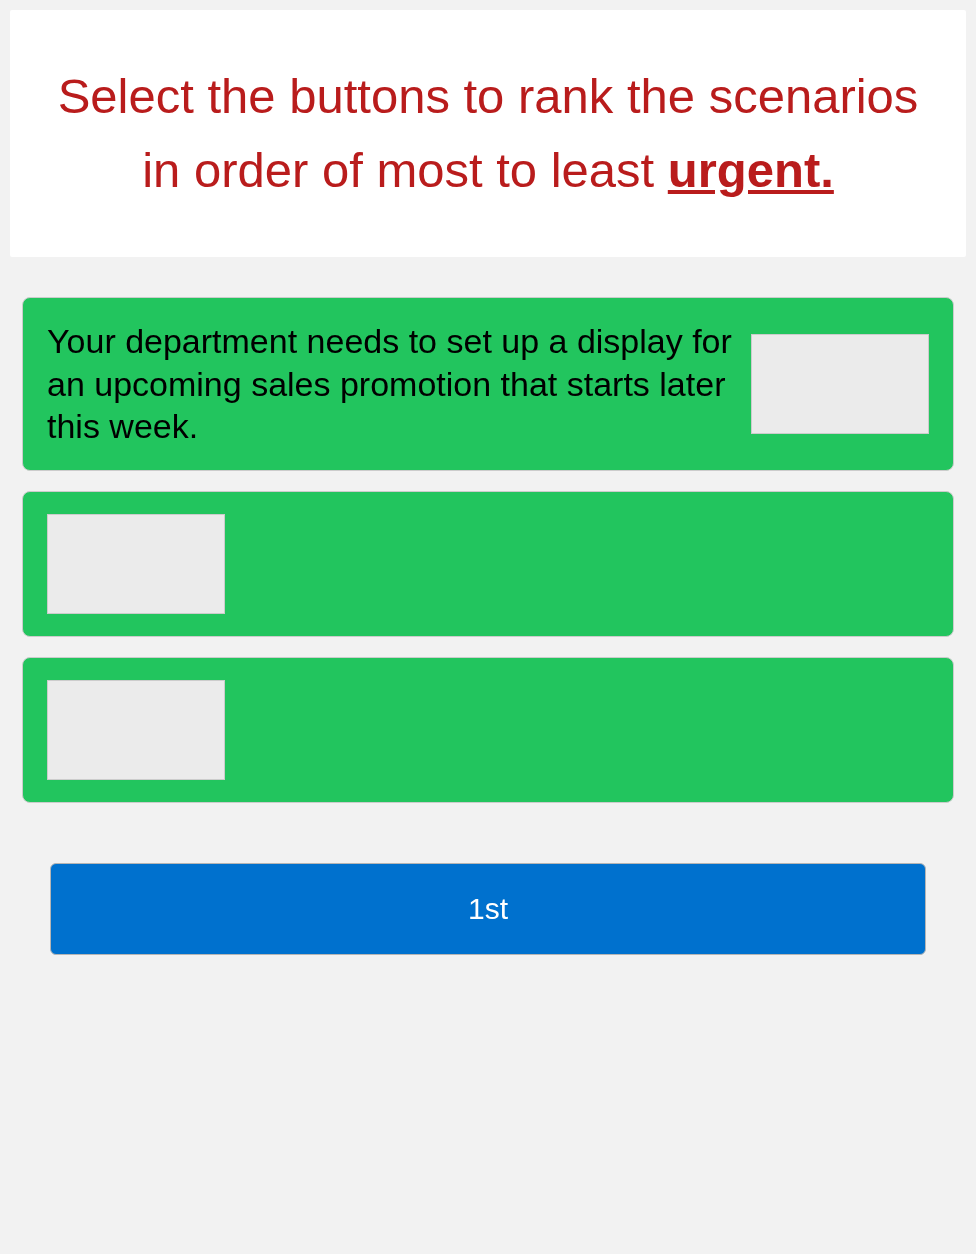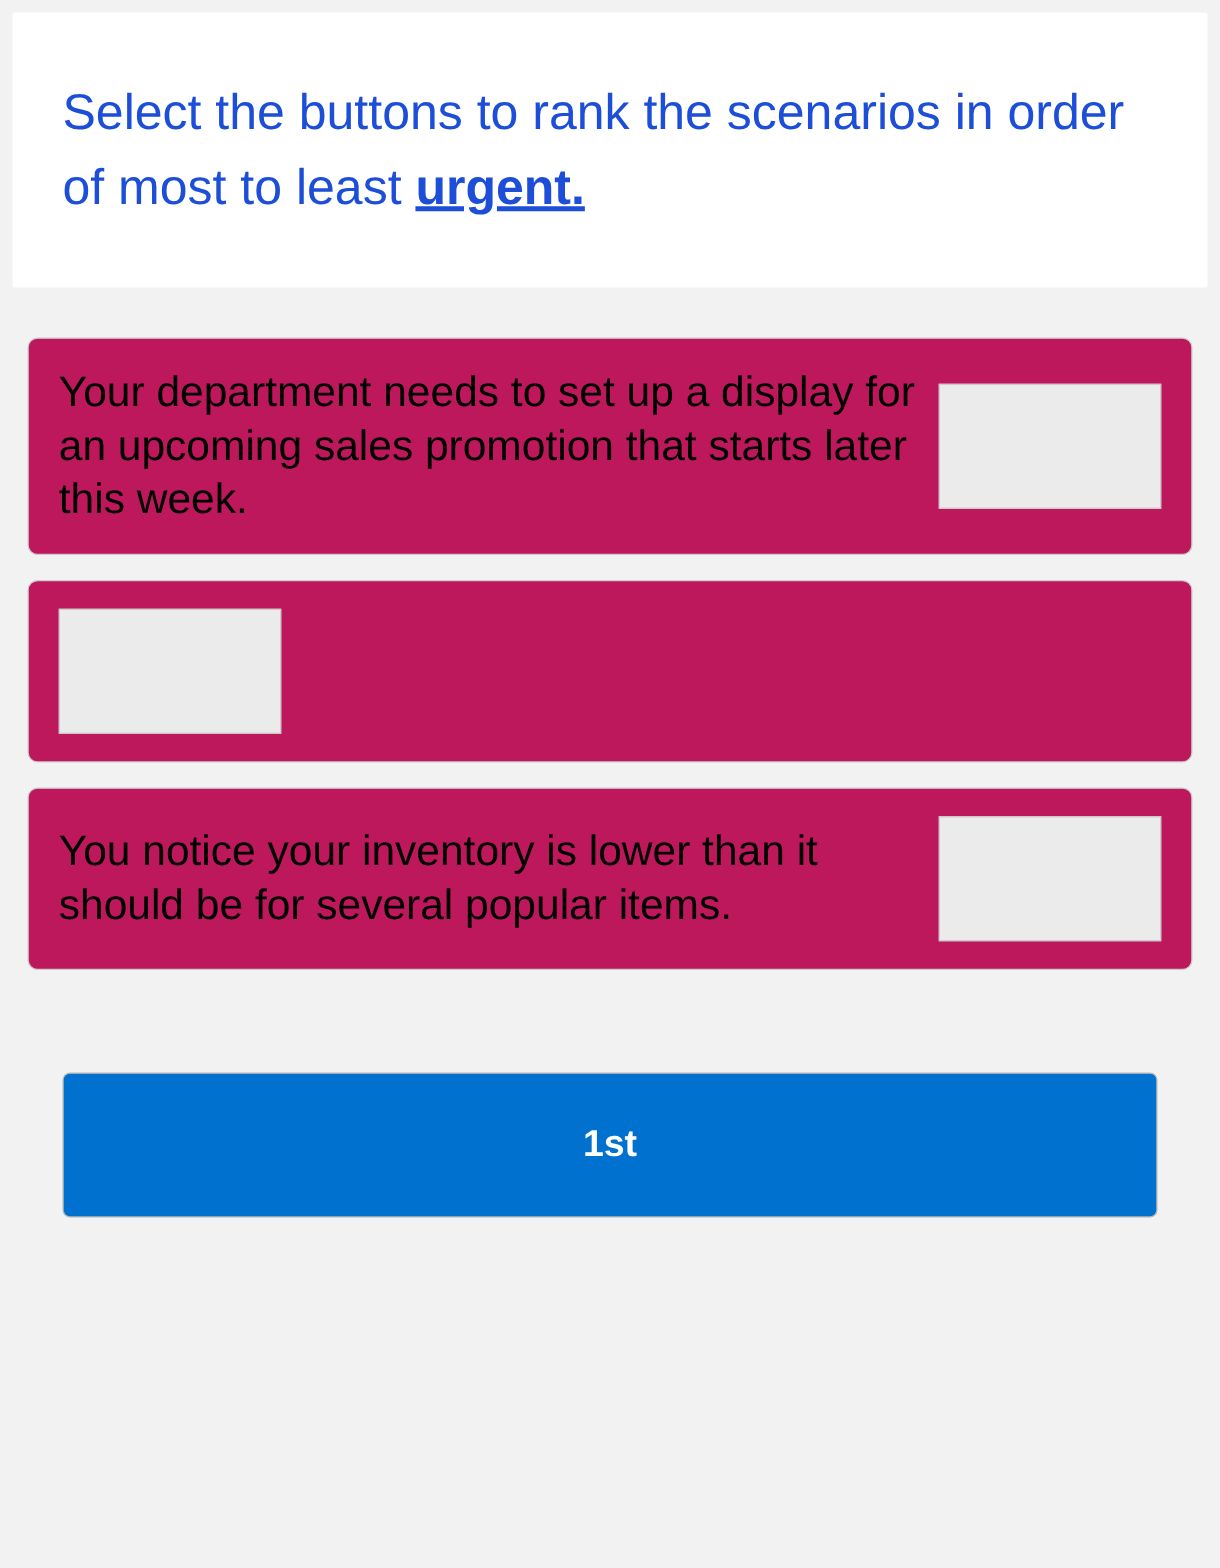--- a/index.html
+++ b/index.html
@@ -14,34 +14,34 @@
       height: 1254px;
       padding: 10px;
     }
     .prompt-card {
       background-color: #ffffff;
       padding: 50px 40px;
       margin-bottom: 40px;
       border-radius: 2px;
     }
     .prompt-text {
-      font-size: 40px;
-      text-align: left;
-      color: #1d4ed8;
+      font-size: 49px;
+      text-align: center;
+      color: #b91c1c;
       line-height: 1.5;
     }
     .prompt-text .underline-bold {
       text-decoration: underline;
       font-weight: bold;
     }
     .scenarios {
       padding: 0 12px;
     }
     .scenario-card {
-      background-color: #be185d;
+      background-color: #22c55e;
       border: 1px solid #cccccc;
       border-radius: 8px;
       padding: 22px 24px;
       margin-bottom: 20px;
       display: flex;
       align-items: center;
       justify-content: space-between;
     }
     .scenario-text {
       font-size: 34px;
@@ -60,29 +60,28 @@
       display: flex;
       justify-content: space-between;
       gap: 60px;
       padding: 40px 40px 0 40px;
     }
     .rank-button {
       flex: 1;
       background-color: #0071ce;
       color: #ffffff;
       font-size: 30px;
-      font-weight: bold;
+      font-weight: normal;
       border: 1px solid #b5b5b5;
       border-radius: 6px;
-      height: 116px;
+      height: 92px;
       cursor: pointer;
       display: flex;
       align-items: center;
       justify-content: center;
-      margin-top: 22px;
     }
   </style>
 </head>
 <body>
 
 <div class="prompt-card">
   <p class="prompt-text">
     <span>Select the buttons to rank the scenarios in order of most to least </span><span class="underline-bold">urgent.</span>
   </p>
 </div>
@@ -92,21 +91,20 @@
   <div class="scenario-card">
     <div class="scenario-text">Your department needs to set up a display for an upcoming sales promotion that starts later this week.</div>
     <div class="rank-slot"></div>
   </div>
 
   <div class="scenario-card">
     <div class="rank-slot"></div>
   </div>
 
   <div class="scenario-card">
-    <div class="scenario-text">You notice your inventory is lower than it should be for several popular items.</div>
     <div class="rank-slot"></div>
   </div>
 
 
 </div>
 
 <div class="rank-buttons">
   <button class="rank-button">1st</button>
 </div>
 

